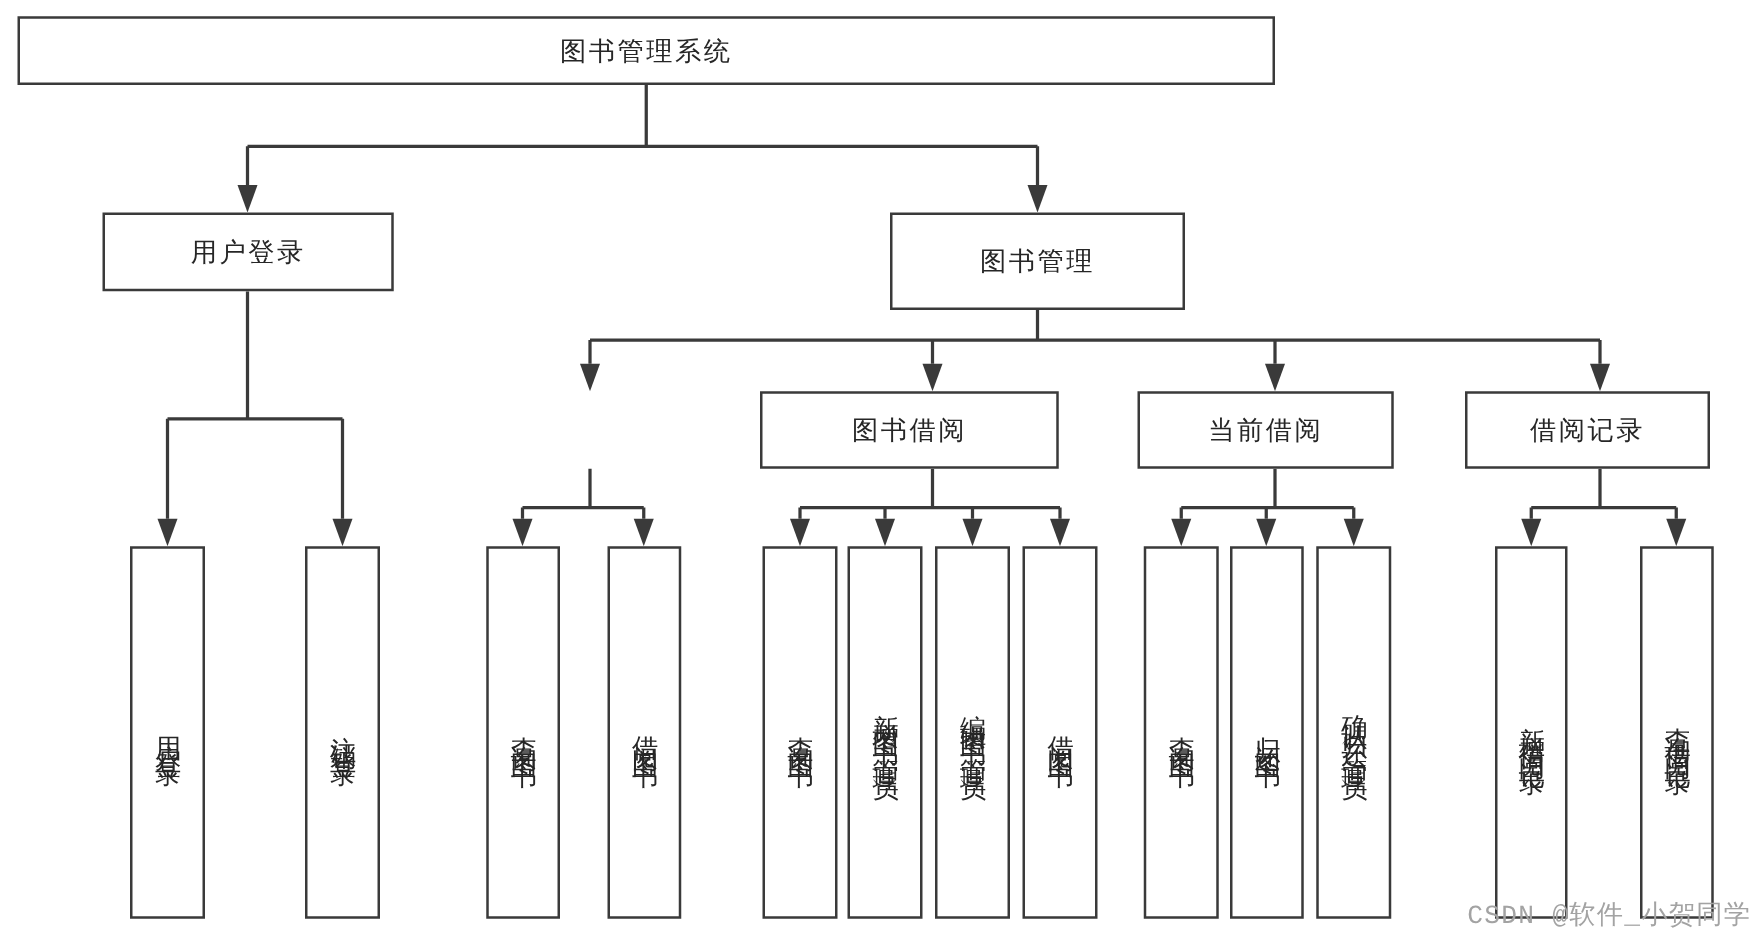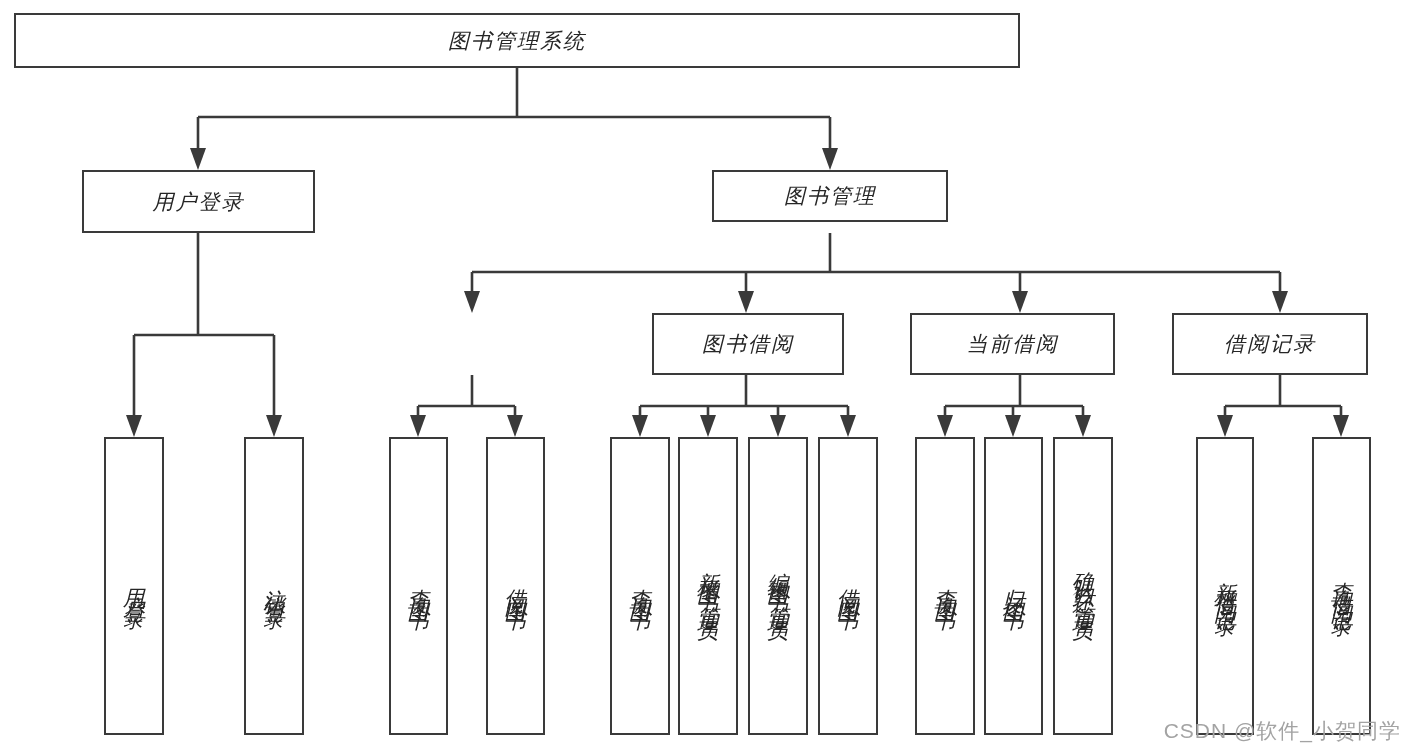--- a/index.html
+++ b/index.html
@@ -23,41 +23,41 @@
   svg.wires path.arrow{fill:var(--line);stroke:none;}
   .box{
     position:absolute;
     background:#fff;
     border:2.5px solid var(--border);
     color:var(--text);
     display:flex;
     align-items:center;
     justify-content:center;
     text-align:center;
-    font-style:italic;
   }
   .box.root{border-width:2px;font-size:21px;letter-spacing:2px;}
   .box.mid{font-size:21px;letter-spacing:2px;}
   .box.leaf{
     font-size:21px;
     writing-mode:vertical-rl;
     text-orientation:mixed;
     letter-spacing:7px;
     line-height:1;
     padding:6px 0;
   }
   .watermark{
     position:absolute;
     right:4px;
     bottom:2px;
     font-size:21px;
     color:var(--watermark);
     letter-spacing:1px;
     z-index:5;
     white-space:nowrap;
+    font-family:Liberation Mono, monospace;
   }
 </style>
 </head>
 <body>
 
 <div class="stage">
 
   <svg class="wires" viewBox="0 0 1405 747" aria-hidden="true">
 
     <path class="wire" d="M517 68 V117"></path>
@@ -116,23 +116,23 @@
     <path class="wire" d="M1225 406 H1341"></path>
     <path class="wire" d="M1225 406 V415"></path>
     <path class="wire" d="M1341 406 V415"></path>
     <path class="arrow" d="M1225 437 L1217 415 L1233 415 Z"></path>
     <path class="arrow" d="M1341 437 L1333 415 L1349 415 Z"></path>
   </svg>
 
   <div class="box root" style="left:14px;top:13px;width:1006px;height:55px">图书管理系统</div>
 
   <div class="box mid" style="left:82px;top:170px;width:233px;height:63px">用户登录</div>
-  <div class="box mid" style="left:712px;top:170px;width:236px;height:52px">图书管理</div>
+  <div class="box mid" style="left:712px;top:170px;width:236px;height:78px">图书管理</div>
 
-  <div class="box mid" style="left:652px;top:313px;width:192px;height:62px">图书借阅</div>
+  <div class="box mid" style="left:608px;top:313px;width:239px;height:62px">图书借阅</div>
   <div class="box mid" style="left:910px;top:313px;width:205px;height:62px">当前借阅</div>
   <div class="box mid" style="left:1172px;top:313px;width:196px;height:62px">借阅记录</div>
 
   <div class="box leaf" style="left:104px;top:437px;width:60px;height:298px">用户登录</div>
   <div class="box leaf" style="left:244px;top:437px;width:60px;height:298px">注销登录</div>
 
   <div class="box leaf" style="left:389px;top:437px;width:59px;height:298px">查询图书</div>
   <div class="box leaf" style="left:486px;top:437px;width:59px;height:298px">借阅图书</div>
 
   <div class="box leaf" style="left:610px;top:437px;width:60px;height:298px">查询图书</div>

